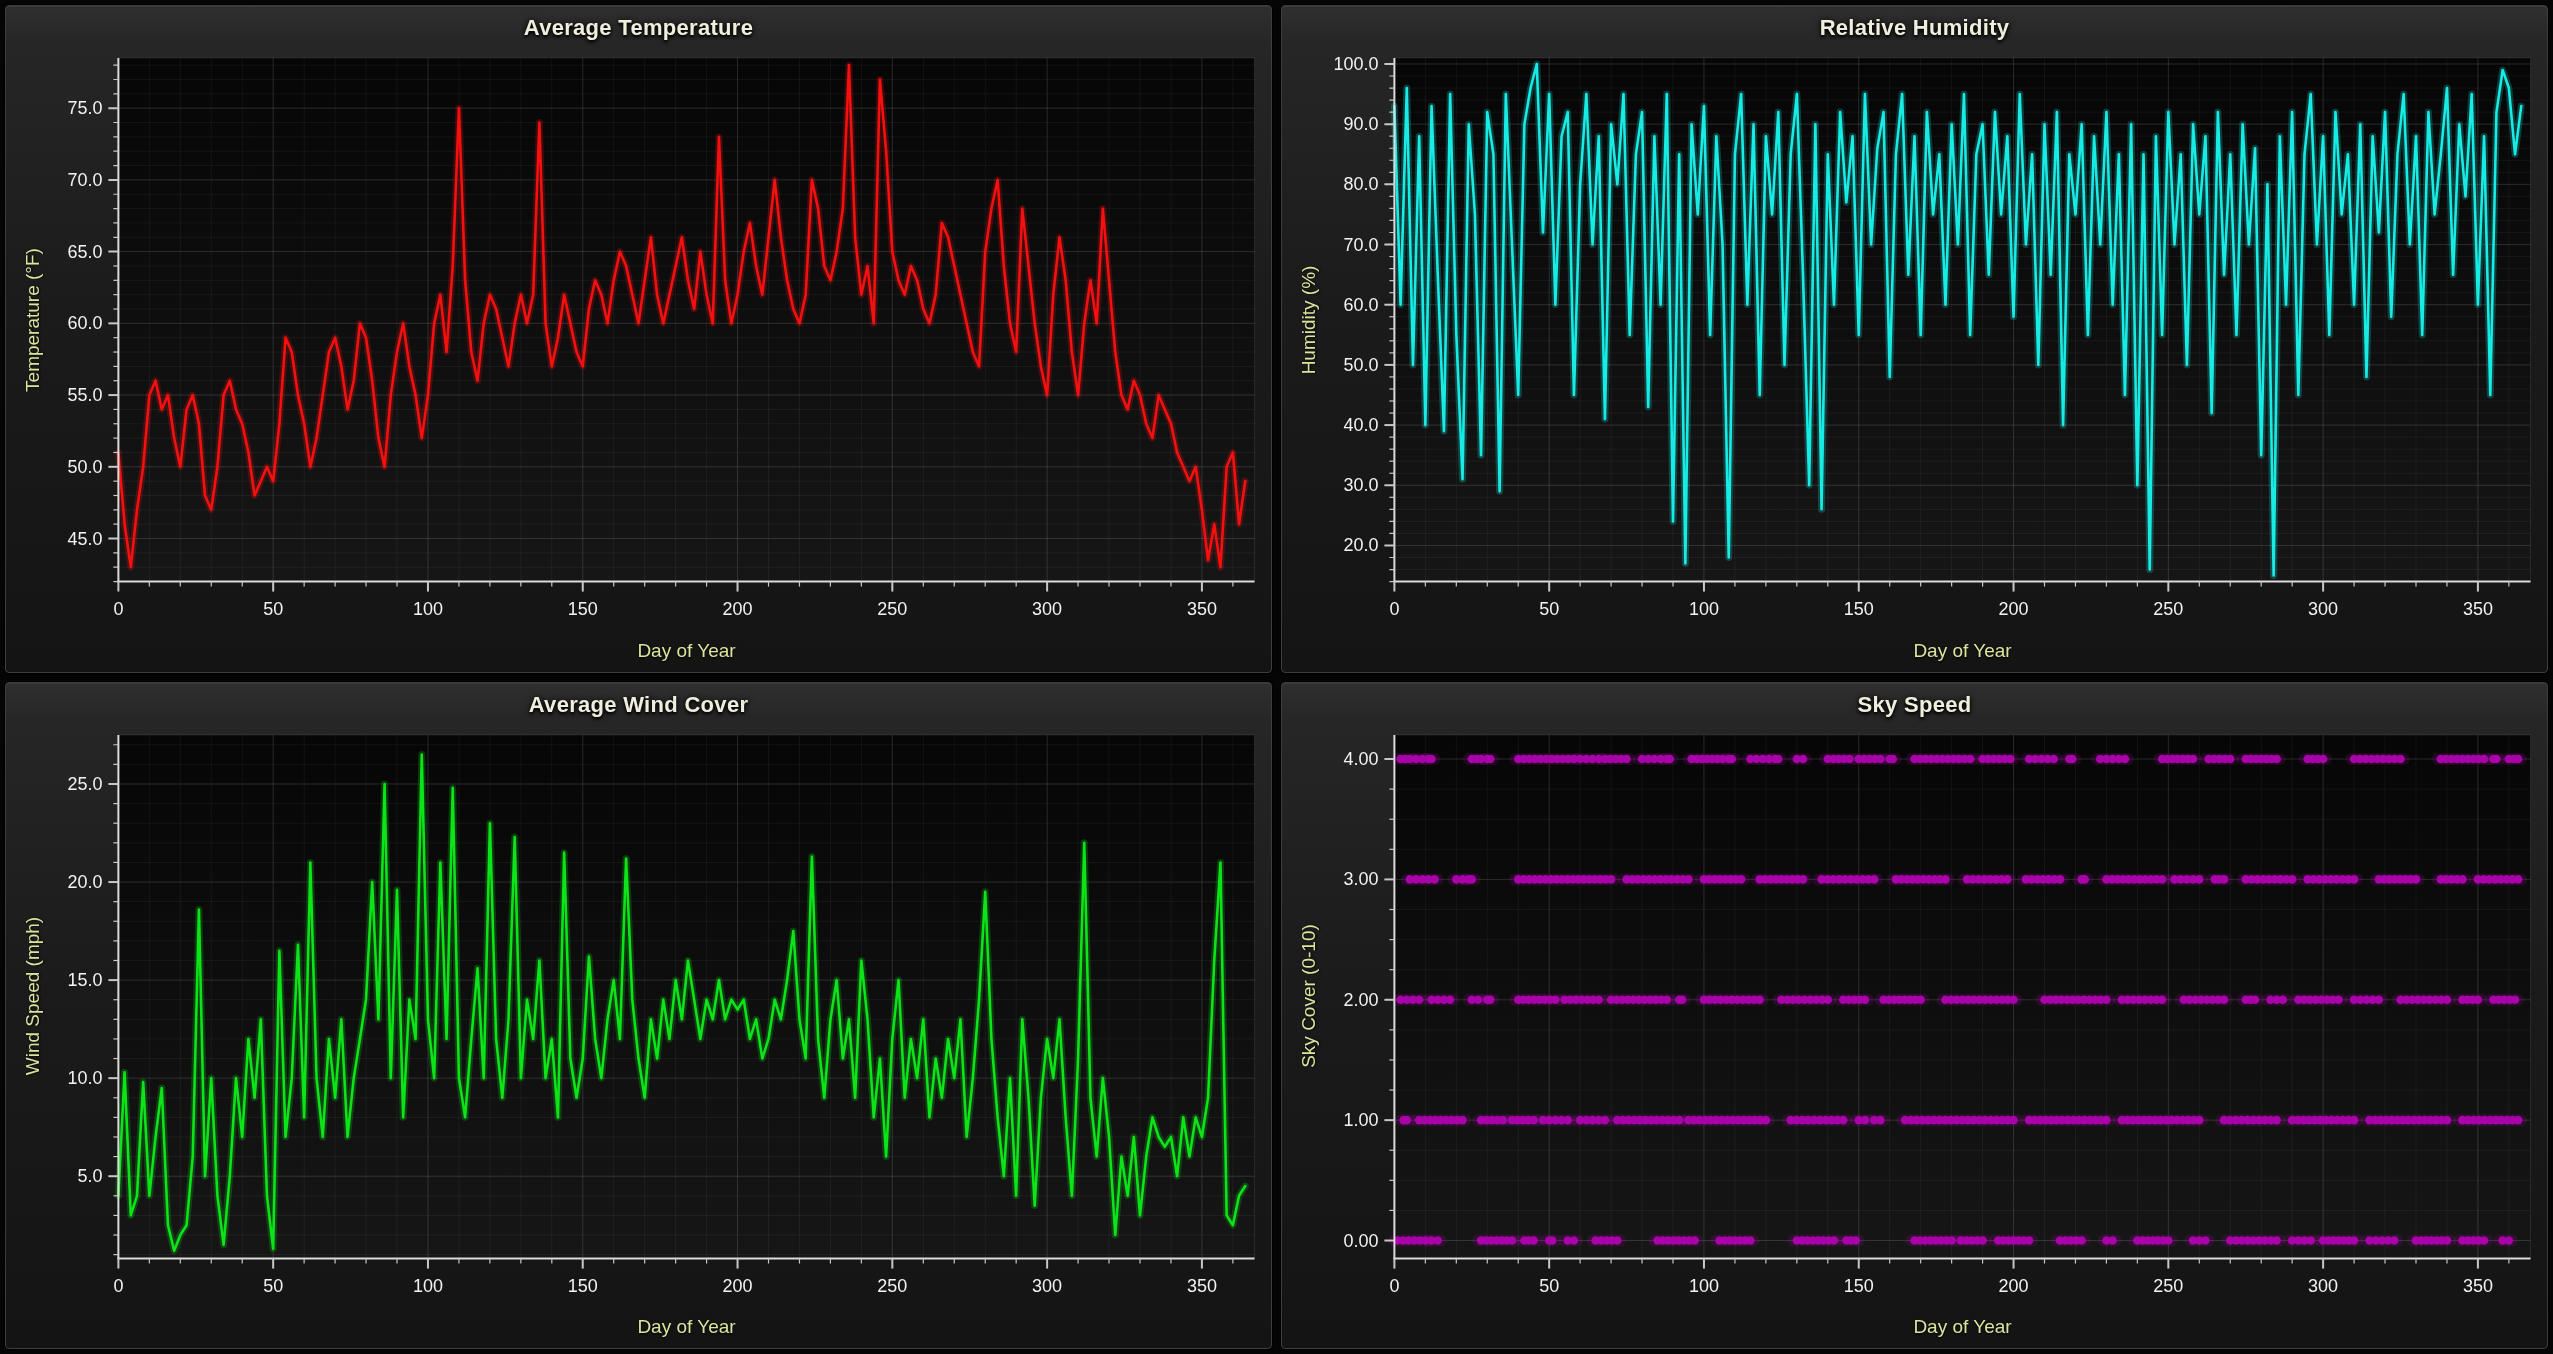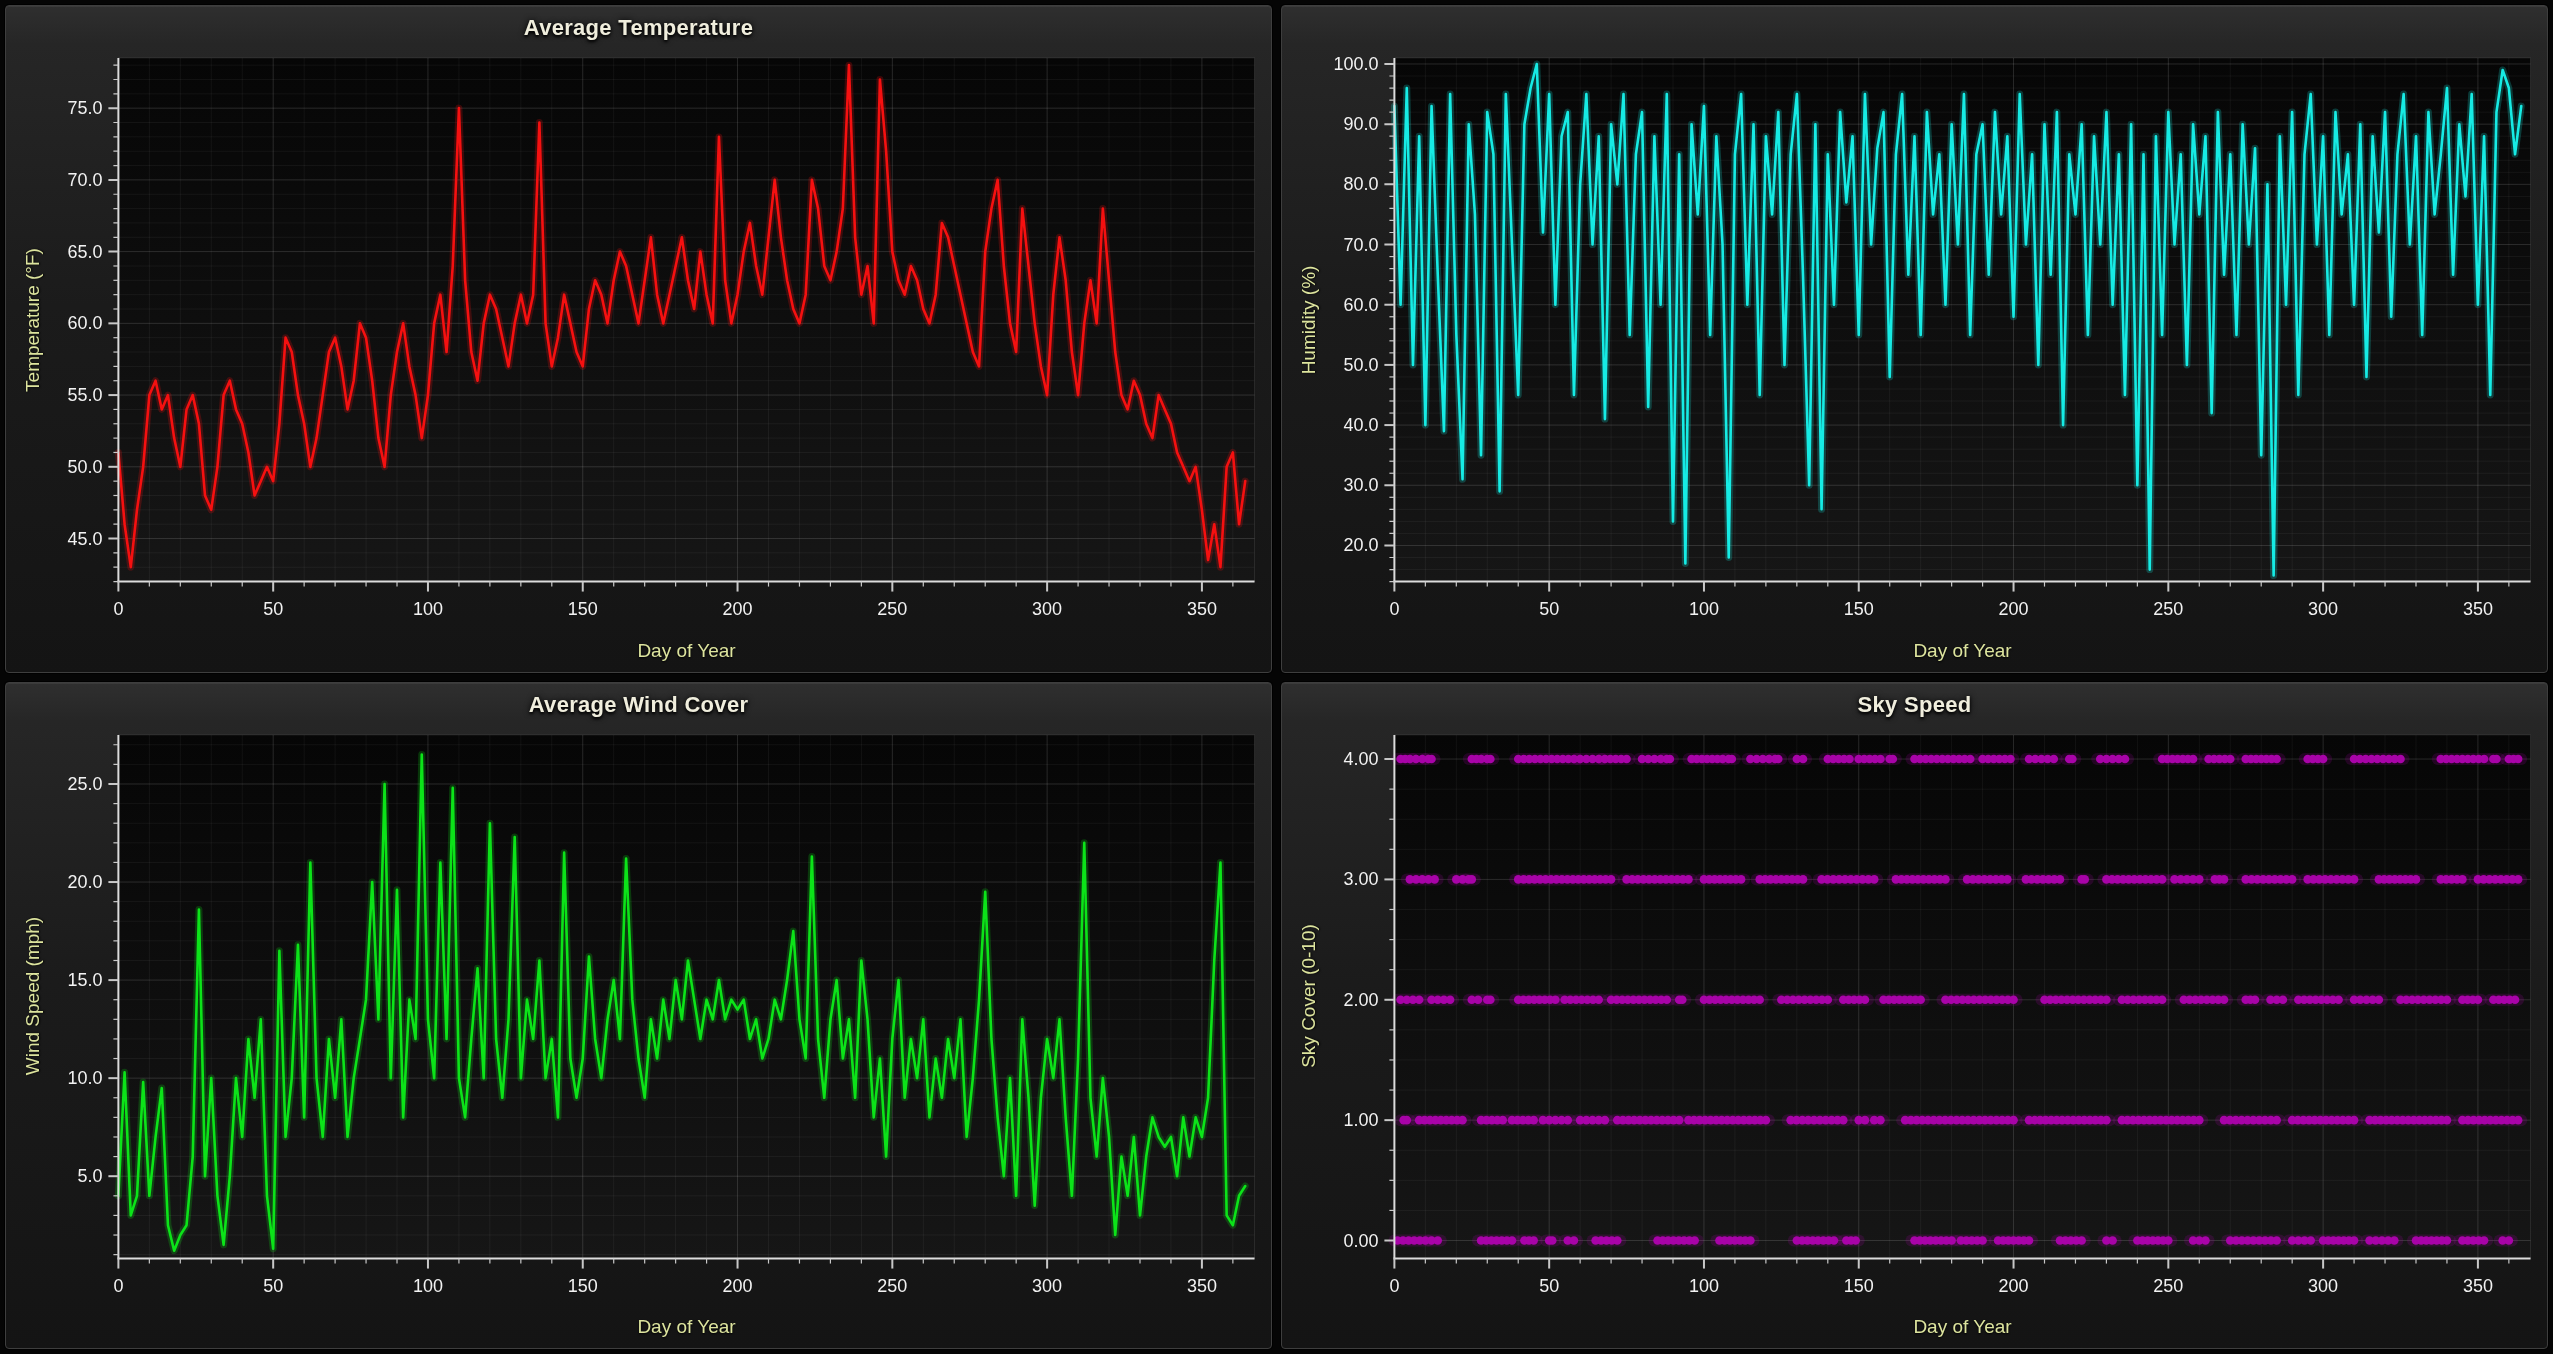--- a/index.html
+++ b/index.html
@@ -203,20 +203,21 @@
         <line x1="102" x2="112" y1="245.80821917808217" y2="245.80821917808217" stroke="#c8c8c8" stroke-width="2"></line>
         <text x="96" y="251.80821917808217" text-anchor="end" fill="#f2f2f2" font-size="18">65.0</text>
         <line x1="102" x2="112" y1="174.02739726027397" y2="174.02739726027397" stroke="#c8c8c8" stroke-width="2"></line>
         <text x="96" y="180.02739726027397" text-anchor="end" fill="#f2f2f2" font-size="18">70.0</text>
         <line x1="102" x2="112" y1="102.24657534246575" y2="102.24657534246575" stroke="#c8c8c8" stroke-width="2"></line>
         <text x="96" y="108.24657534246575" text-anchor="end" fill="#f2f2f2" font-size="18">75.0</text>
       </svg>
   </div>
 
   <div class="panel">
+    <div class="chart-title">Relative Humidity</div>
     <div class="y-title">Humidity (%)</div>
     <div class="x-title">Day of Year</div>
     <svg class="plot" viewBox="0 0 1265 666">
         <defs>
           <linearGradient id="pg1" x1="0" y1="0" x2="0" y2="1">
             <stop offset="0%" stop-color="#060606"></stop>
             <stop offset="100%" stop-color="#161616"></stop>
           </linearGradient>
         </defs>
         <rect x="112" y="52" width="1137" height="524" fill="url(#pg1)"></rect>

